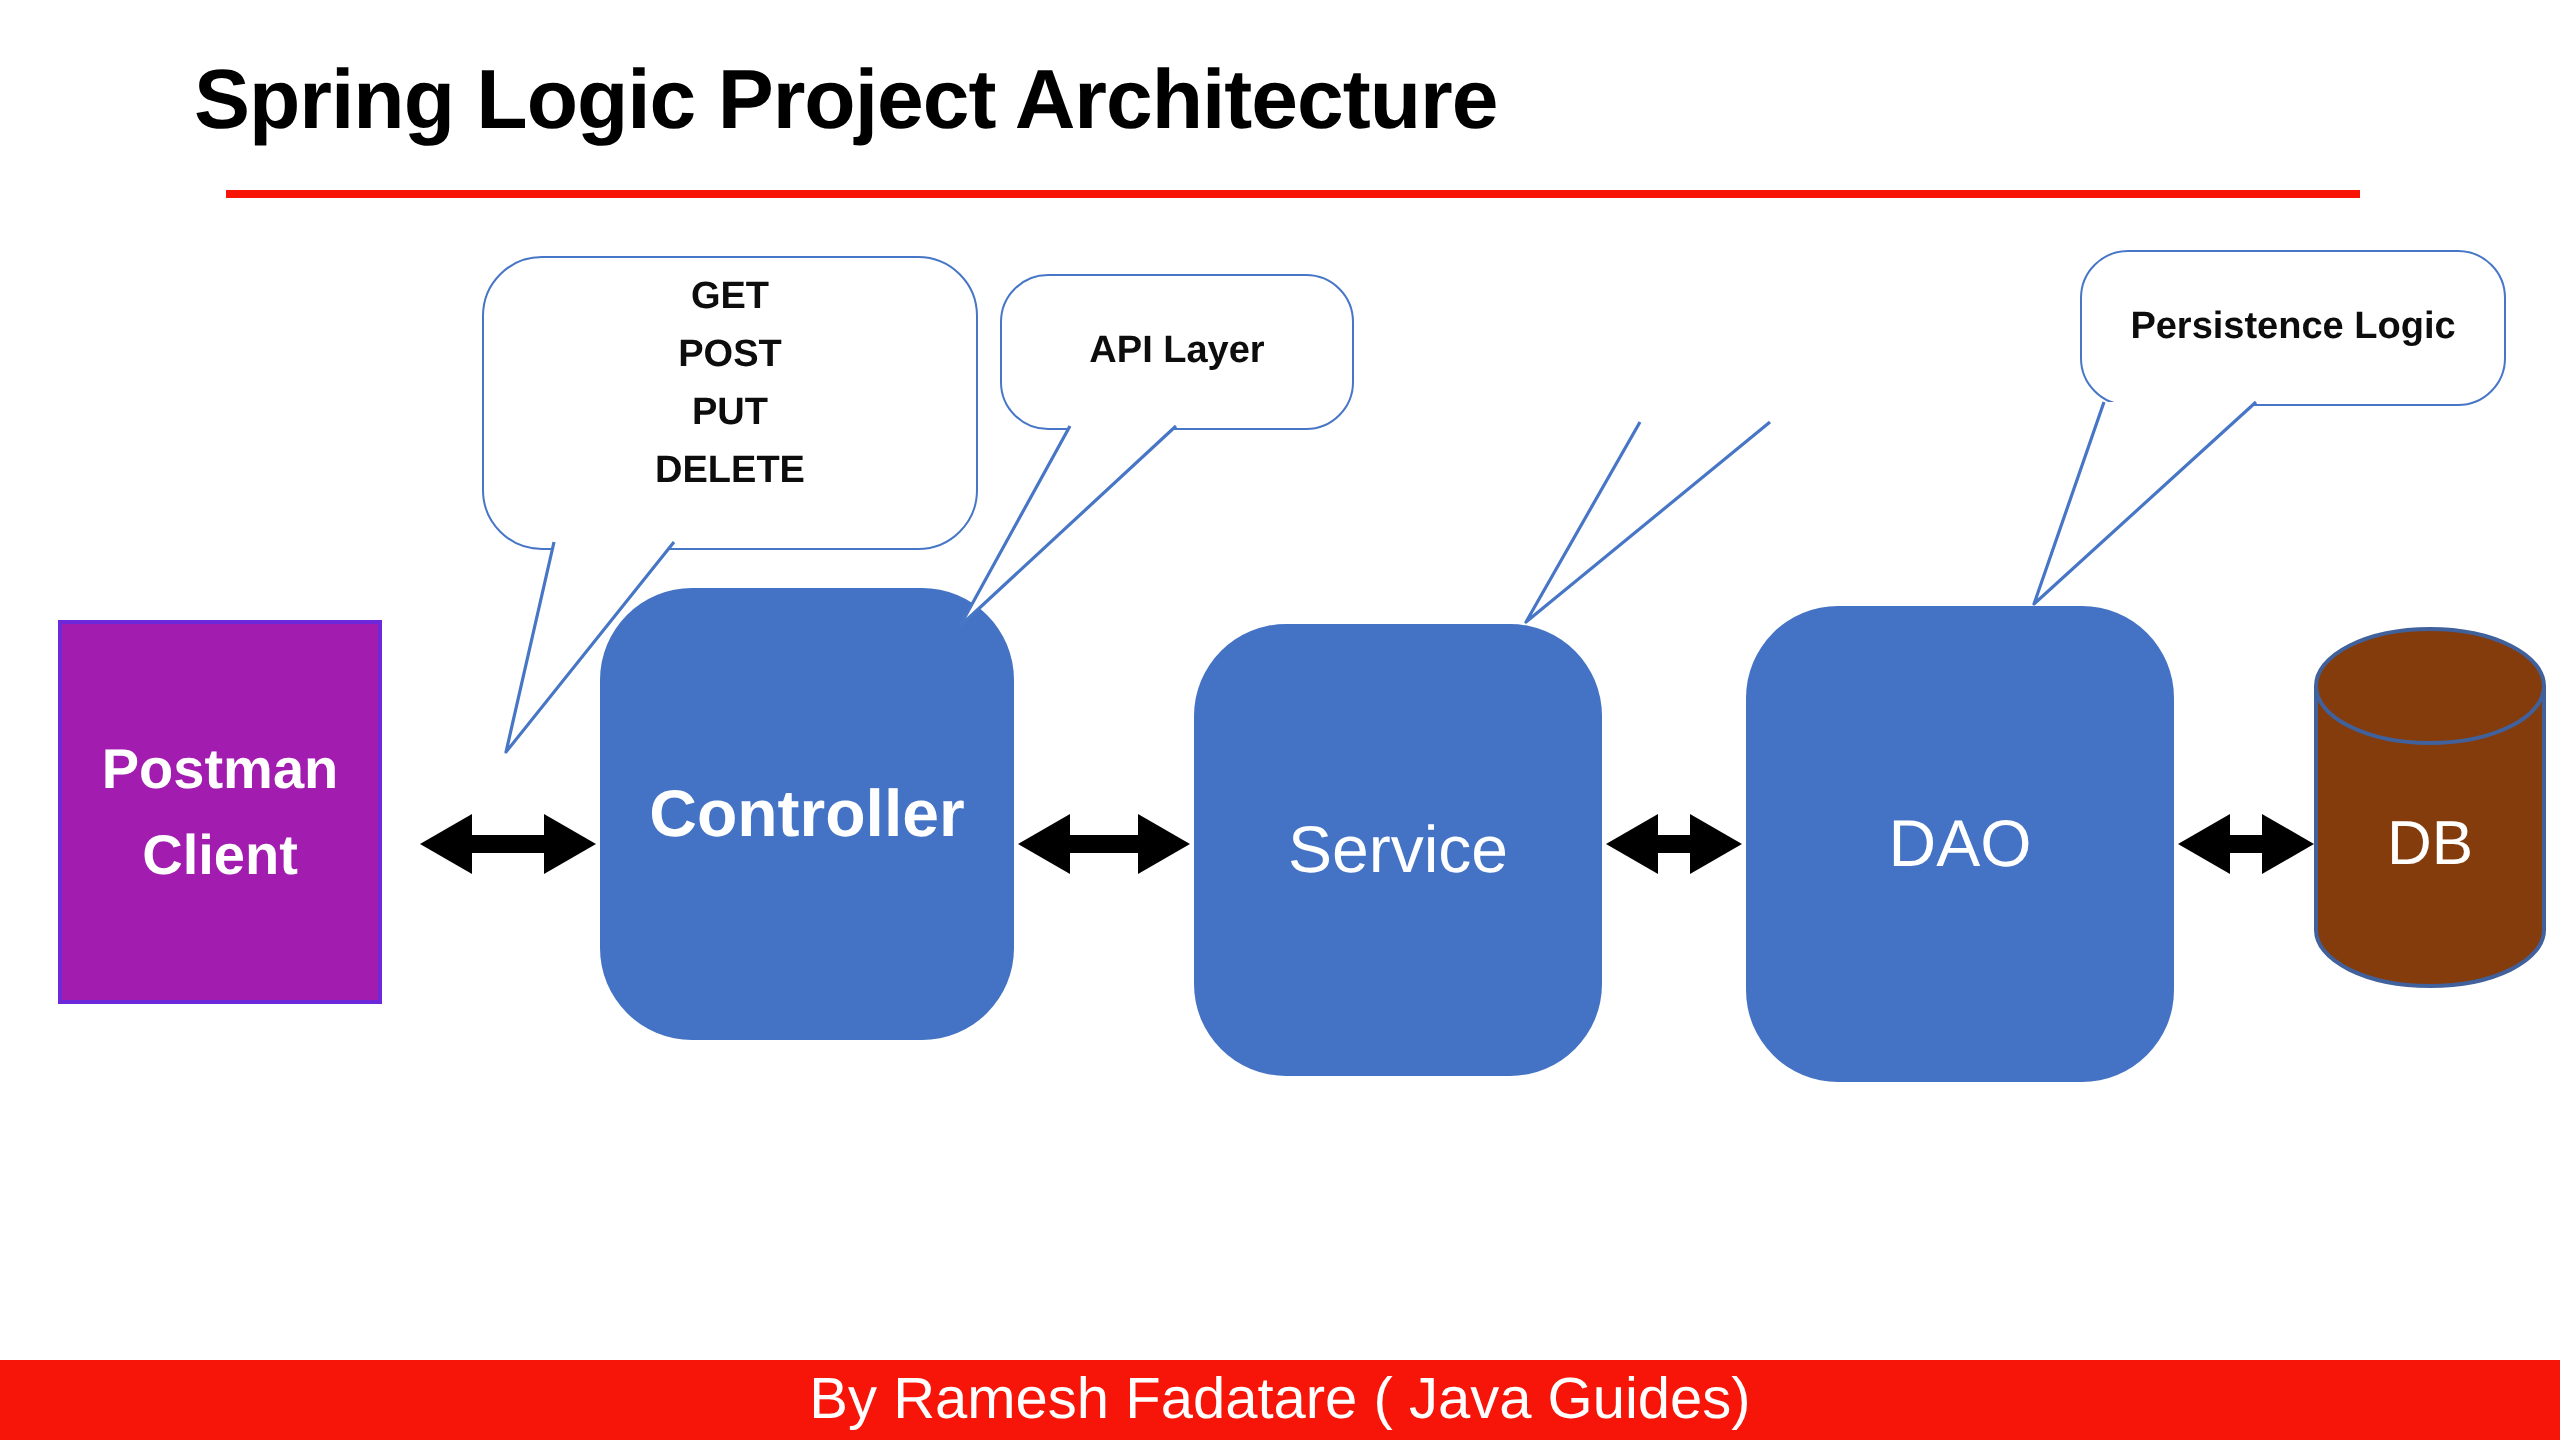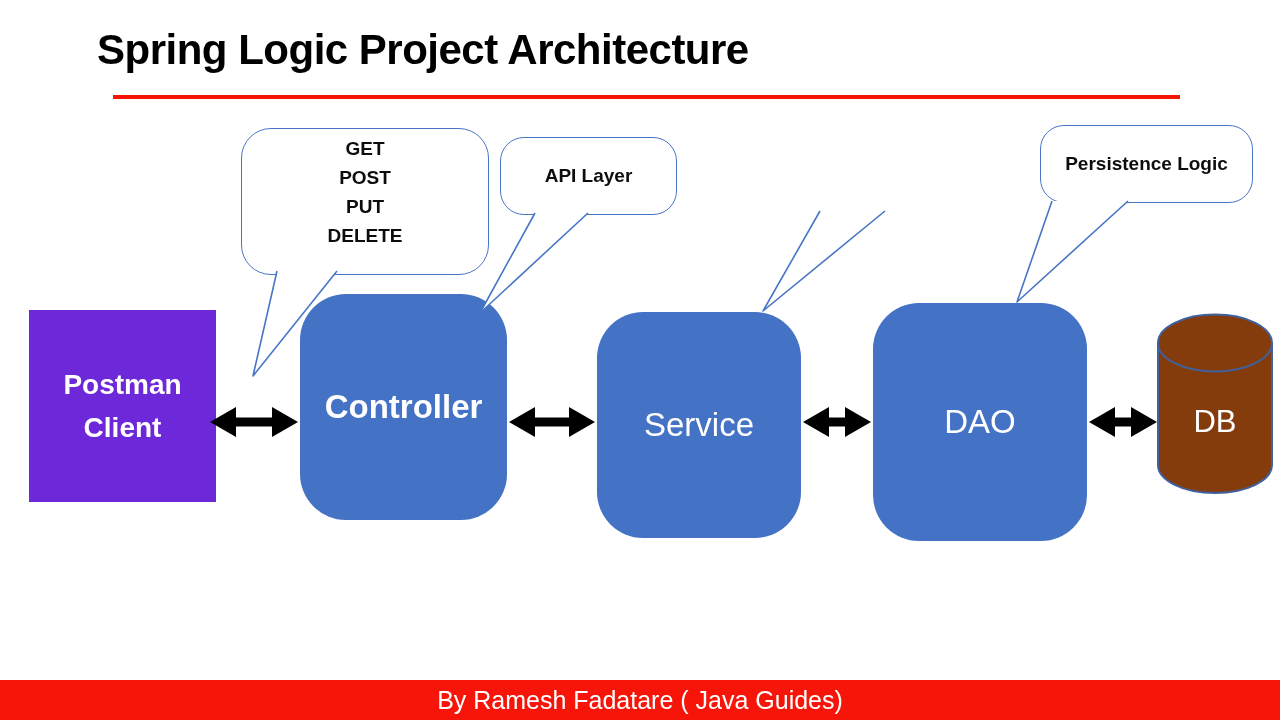--- a/index.html
+++ b/index.html
@@ -21,39 +21,39 @@
     display:flex;align-items:center;justify-content:center;
     text-align:center;font-weight:700;color:#0d0d0d;font-size:19px;
   }
   .bubble.methods{flex-direction:column;justify-content:flex-start;padding-top:5px;}
   .bubble.methods span{display:block;line-height:29px;font-size:19px;}
   .node{
     position:absolute;display:flex;align-items:center;justify-content:center;
     color:#fff;text-align:center;
   }
   .node.client{
-    left:29px;top:310px;width:187px;height:192px;
-    background:#6d28d9;border:4px solid #6d28d9;
+    left:29px;top:310px;width:162px;height:192px;
+    background:#a21caf;border:2px solid #6d28d9;
     font-size:28px;font-weight:700;line-height:43px;padding:0 22px;
   }
   .node.blue{background:#4472c4;border-radius:46px;font-size:33px;font-weight:400;}
   .node.controller{left:300px;top:294px;width:207px;height:226px;font-weight:bold;}
   .node.service{left:597px;top:312px;width:204px;height:226px;}
   .node.dao{left:873px;top:303px;width:214px;height:238px;}
   .b-methods{left:241px;top:128px;width:248px;height:147px;border-radius:30px;align-items:center;}
   .b-api{left:500px;top:137px;width:177px;height:78px;border-radius:24px;}
   .b-biz{left:788px;top:135px;width:214px;height:78px;border-radius:24px;}
   .b-persist{left:1040px;top:125px;width:213px;height:78px;border-radius:24px;}
   #overlay{position:absolute;left:0;top:0;pointer-events:none;}
   #overlay text{font-family:"Liberation Sans",sans-serif;}
   .footer-bar{
     position:absolute;left:0;top:680px;width:1280px;height:40px;
     background:#f61508;display:flex;align-items:center;justify-content:center;
   }
-  .footer-bar .credit{color:#fff;font-size:25px;font-weight:400;}
+  .footer-bar .credit{color:#fff;font-size:29px;font-weight:400;}
 </style>
 </head>
 <body>
 
 <div id="stage">
 
   <div class="slide-title">Spring Logic Project Architecture</div>
   <div class="title-underline"></div>
 
   <div class="bubble methods b-methods">

